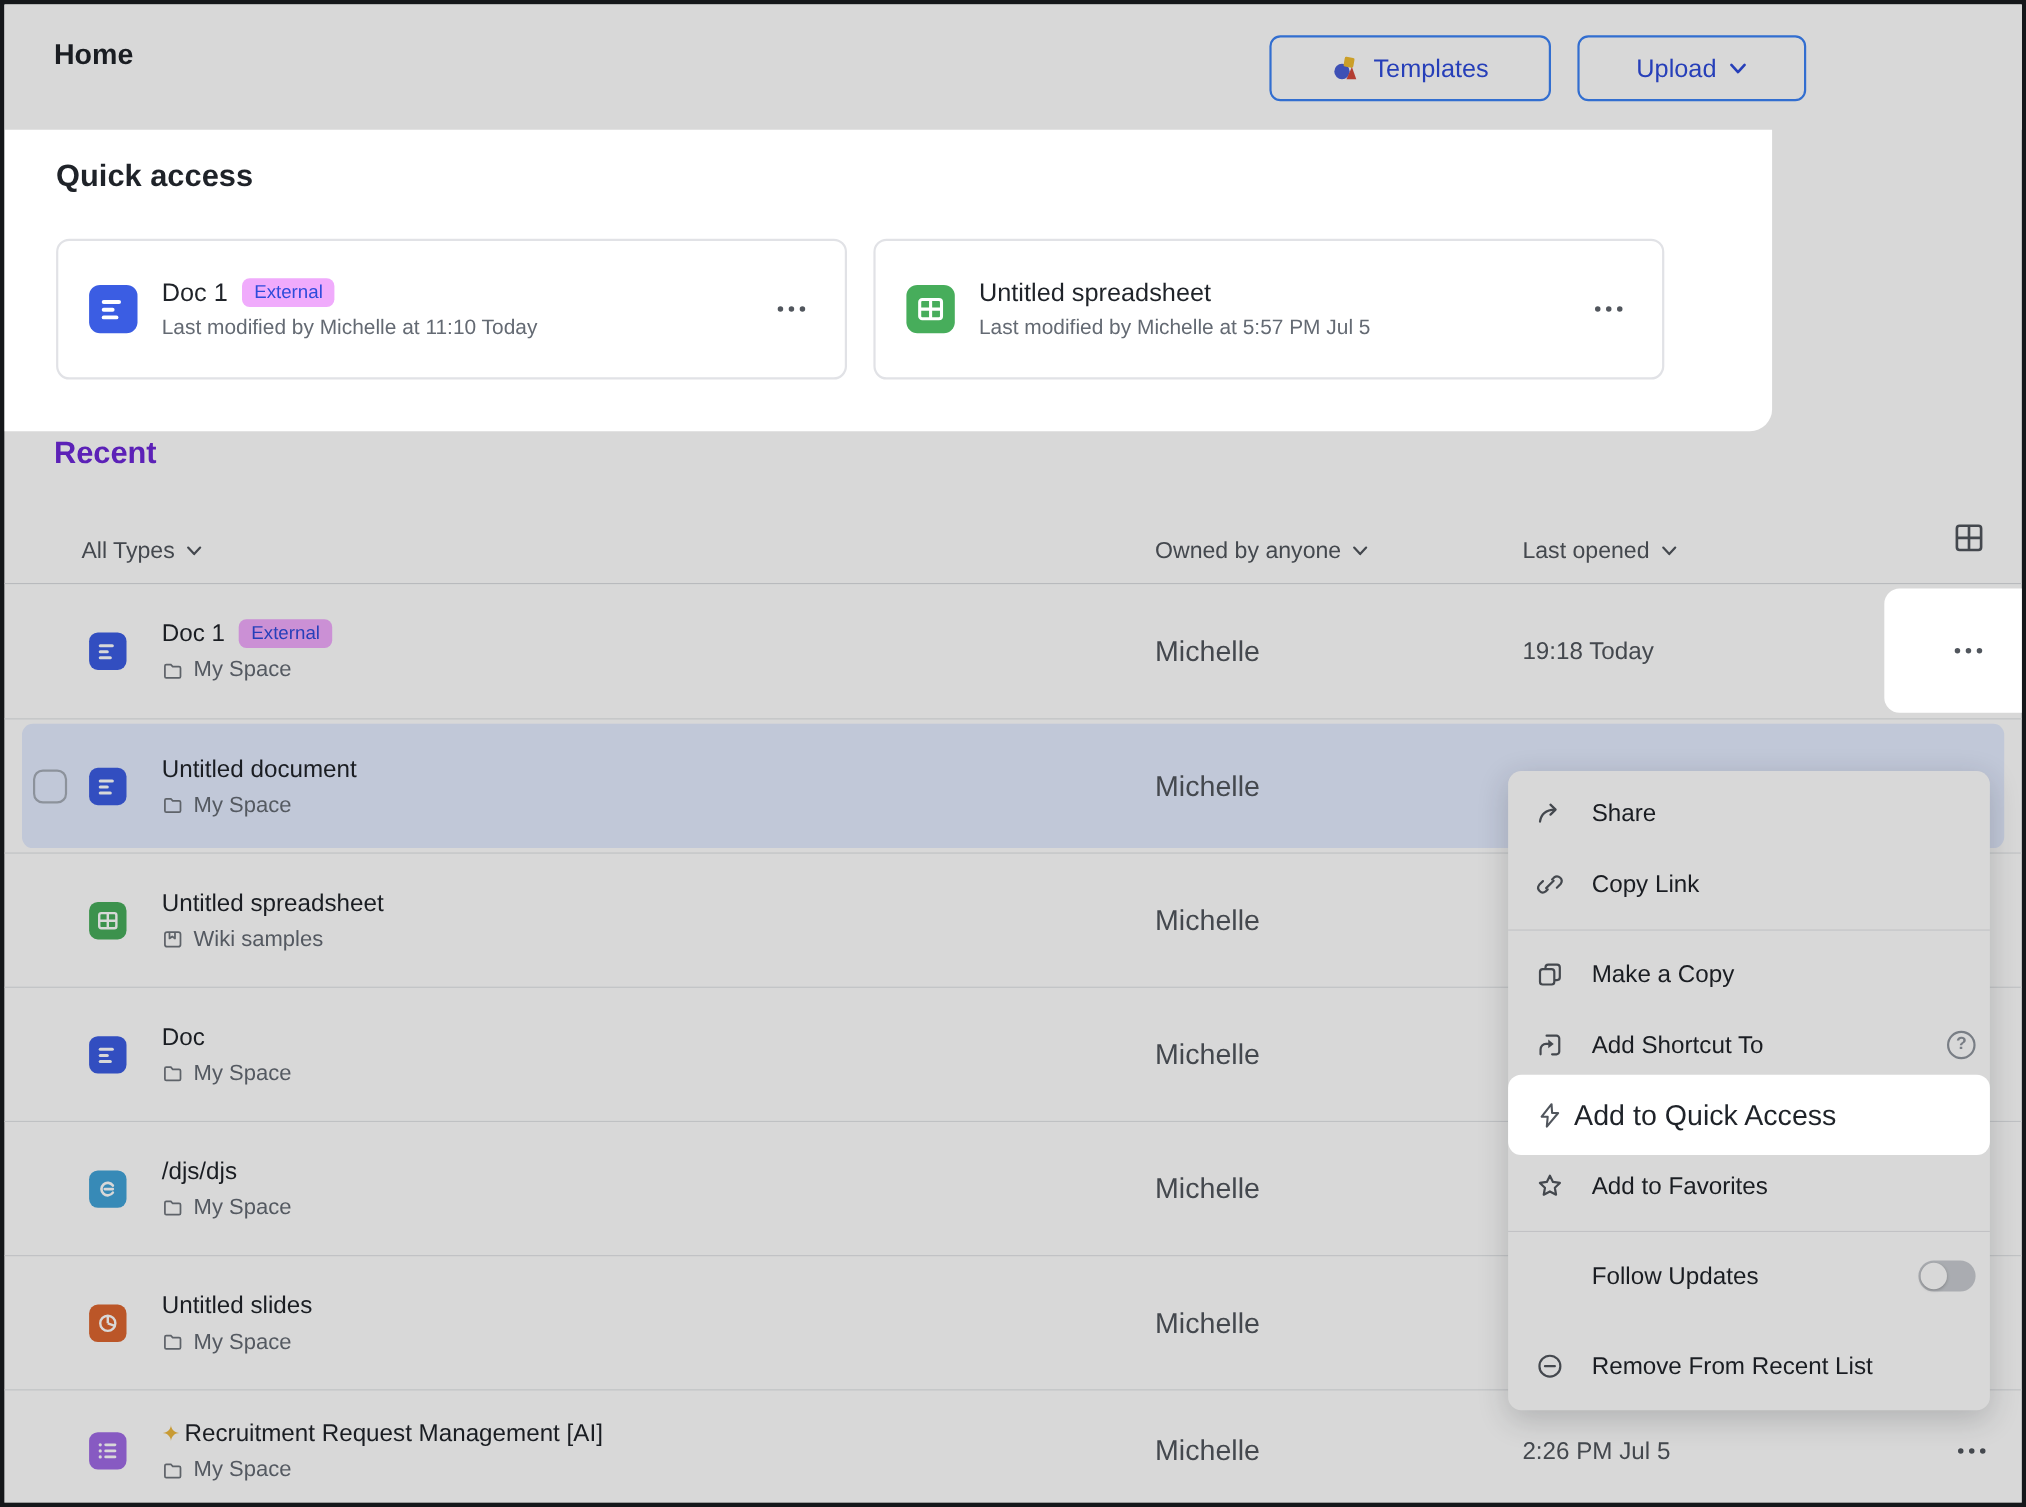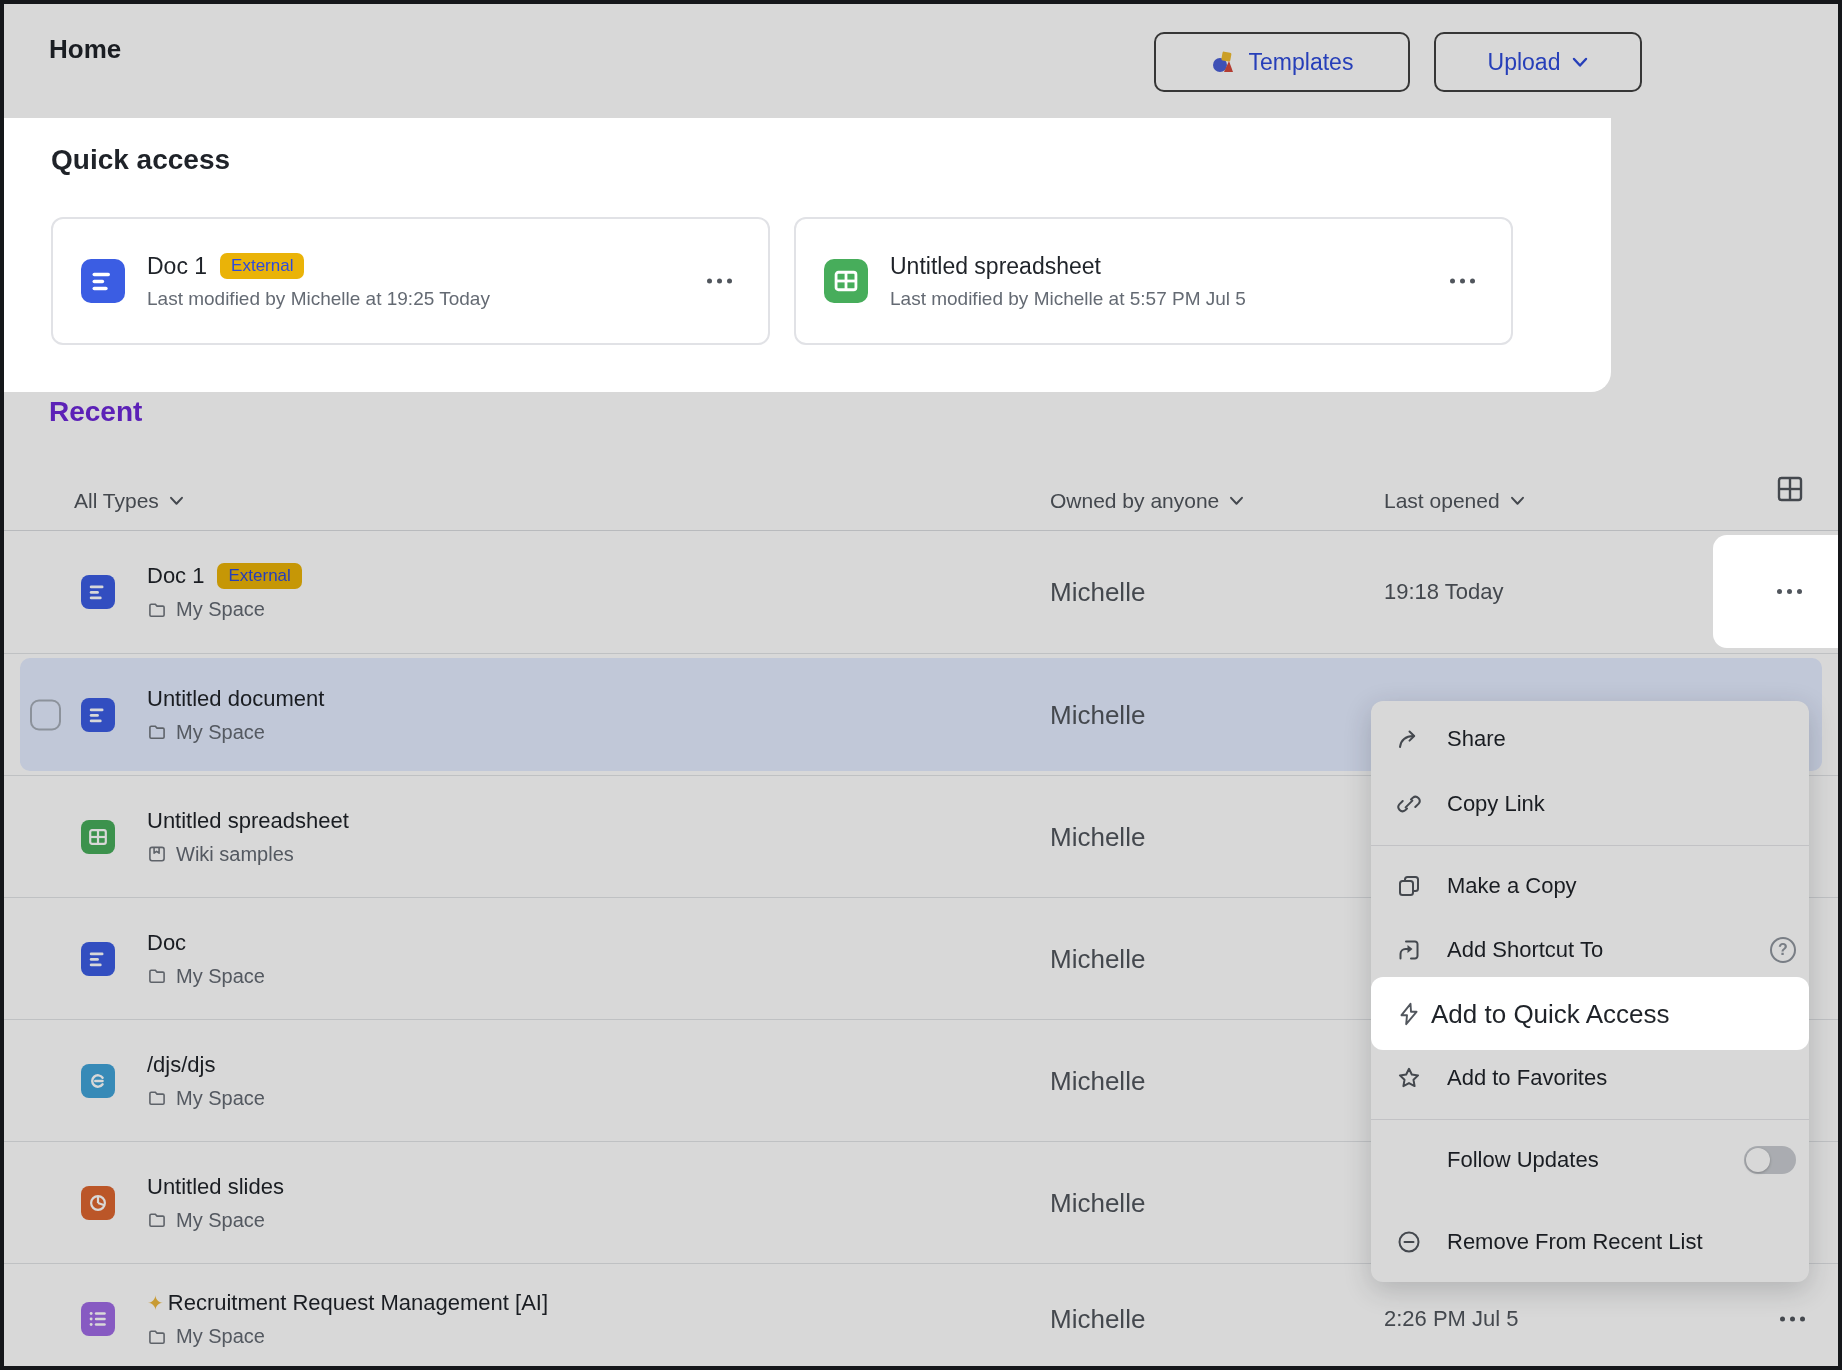--- a/index.html
+++ b/index.html
@@ -3,42 +3,42 @@
 <meta charset="utf-8">
 <style>
   html,body{margin:0;padding:0;background:#fff;}
   *{box-sizing:border-box;font-family:"Liberation Sans","DejaVu Sans",sans-serif;}
   .frame{position:relative;width:1842px;height:1370px;background:#fff;border:4px solid #15171a;overflow:hidden;}
 
   
   .header{position:absolute;left:0;top:0;width:100%;height:114px;background:#fff;}
   .home-title{position:absolute;left:45px;top:30px;font-size:26px;font-weight:700;color:#1f2329;}
   .hbtn{position:absolute;top:28px;height:60px;display:flex;align-items:center;justify-content:center;gap:12px;
-        border-radius:10px;border:2px solid #404040;background:#fff;color:#2e4bdb;font-size:23px;font-weight:500;cursor:pointer;padding:0 10px;}
+        border-radius:10px;border:2px solid #3b82f6;background:#fff;color:#2e4bdb;font-size:23px;font-weight:500;cursor:pointer;padding:0 10px;}
   .hbtn.solid{background:#2e4bdb;border-color:#2e4bdb;color:#fff;}
   .chev{width:16px;height:11px;display:inline-block;}
   .chev svg{display:block;}
 
   
   .recent-title{position:absolute;left:45px;top:392px;font-size:28px;font-weight:600;color:#6d28d9;}
   .filters{position:absolute;left:0;top:455px;width:100%;height:72px;border-bottom:1px solid #dadce0;}
   .filter{position:absolute;top:18px;display:flex;align-items:center;gap:10px;font-size:21px;color:#51565d;cursor:pointer;margin-top:12px;}
   .gridico{position:absolute;top:14px;left:1770px;width:32px;height:32px;cursor:pointer;color:#51565d;}
 
   .rows{position:absolute;left:0;top:527px;width:100%;}
   .row{position:relative;height:122px;border-top:1px solid #e2e4e7;background:transparent;}
   .row:first-child{border-top:none;}
   .selband{position:absolute;left:16px;right:16px;top:4px;bottom:4px;background:#e4ecff;border-radius:10px;}
   .cb{position:absolute;left:26px;top:50%;transform:translateY(-50%);width:31px;height:31px;border:2px solid #a6adb8;border-radius:9px;cursor:pointer;}
   .ficon{position:absolute;left:77px;top:50%;transform:translateY(-50%);width:34px;height:34px;border-radius:8px;display:flex;align-items:center;justify-content:center;}
   .rtext{position:absolute;left:143px;top:50%;transform:translateY(-50%);display:flex;flex-direction:column;gap:9px;}
   .rtitle-row{display:flex;align-items:center;gap:13px;}
   .rtitle{font-size:22px;font-weight:500;color:#1f2329;white-space:nowrap;}
   .sparkle{color:#edb73e;font-size:20px;}
-  .badge{background:#eab308;color:#2e4bdb;font-size:17px;padding:3px 11px;border-radius:7px;font-weight:500;}
+  .badge{background:#f0abfc;color:#2e4bdb;font-size:17px;padding:3px 11px;border-radius:7px;font-weight:500;}
   .rloc{display:flex;align-items:center;gap:9px;font-size:20px;color:#646a73;}
   .rloc svg{flex:0 0 auto;}
   .owner{position:absolute;left:1046px;top:50%;transform:translateY(-50%);font-size:26px;color:#51565d;}
   .rtime{position:absolute;left:1380px;top:50%;transform:translateY(-50%);font-size:22px;color:#51565d;}
   .dots{display:flex;gap:5px;align-items:center;}
   .dots i{width:5px;height:5px;border-radius:50%;background:#51565d;}
   .rdots{position:absolute;left:1776px;top:50%;transform:translateY(-50%);cursor:pointer;}
 
   
   .menu{position:absolute;left:1367px;top:697px;width:438px;height:581px;background:#fff;border-radius:12px;
@@ -393,21 +393,21 @@
             <rect x="3" y="5" width="15" height="3" rx="1.5" fill="#fff"></rect>
             <rect x="3" y="11" width="10" height="3" rx="1.5" fill="#fff"></rect>
             <rect x="3" y="17" width="13" height="3" rx="1.5" fill="#fff"></rect>
           </svg>
       </span>
       <div class="qa-text">
         <div class="qa-trow">
           <span class="qa-t">Doc 1</span>
           <span class="badge">External</span>
         </div>
-        <span class="qa-sub">Last modified by Michelle at 19:25 Today</span>
+        <span class="qa-sub">Last modified by Michelle at 11:10 Today</span>
       </div>
       <span class="qa-dots">
           <span class="dots">
             <i></i>
             <i></i>
             <i></i>
           </span>
         </span>
     </div>
 

